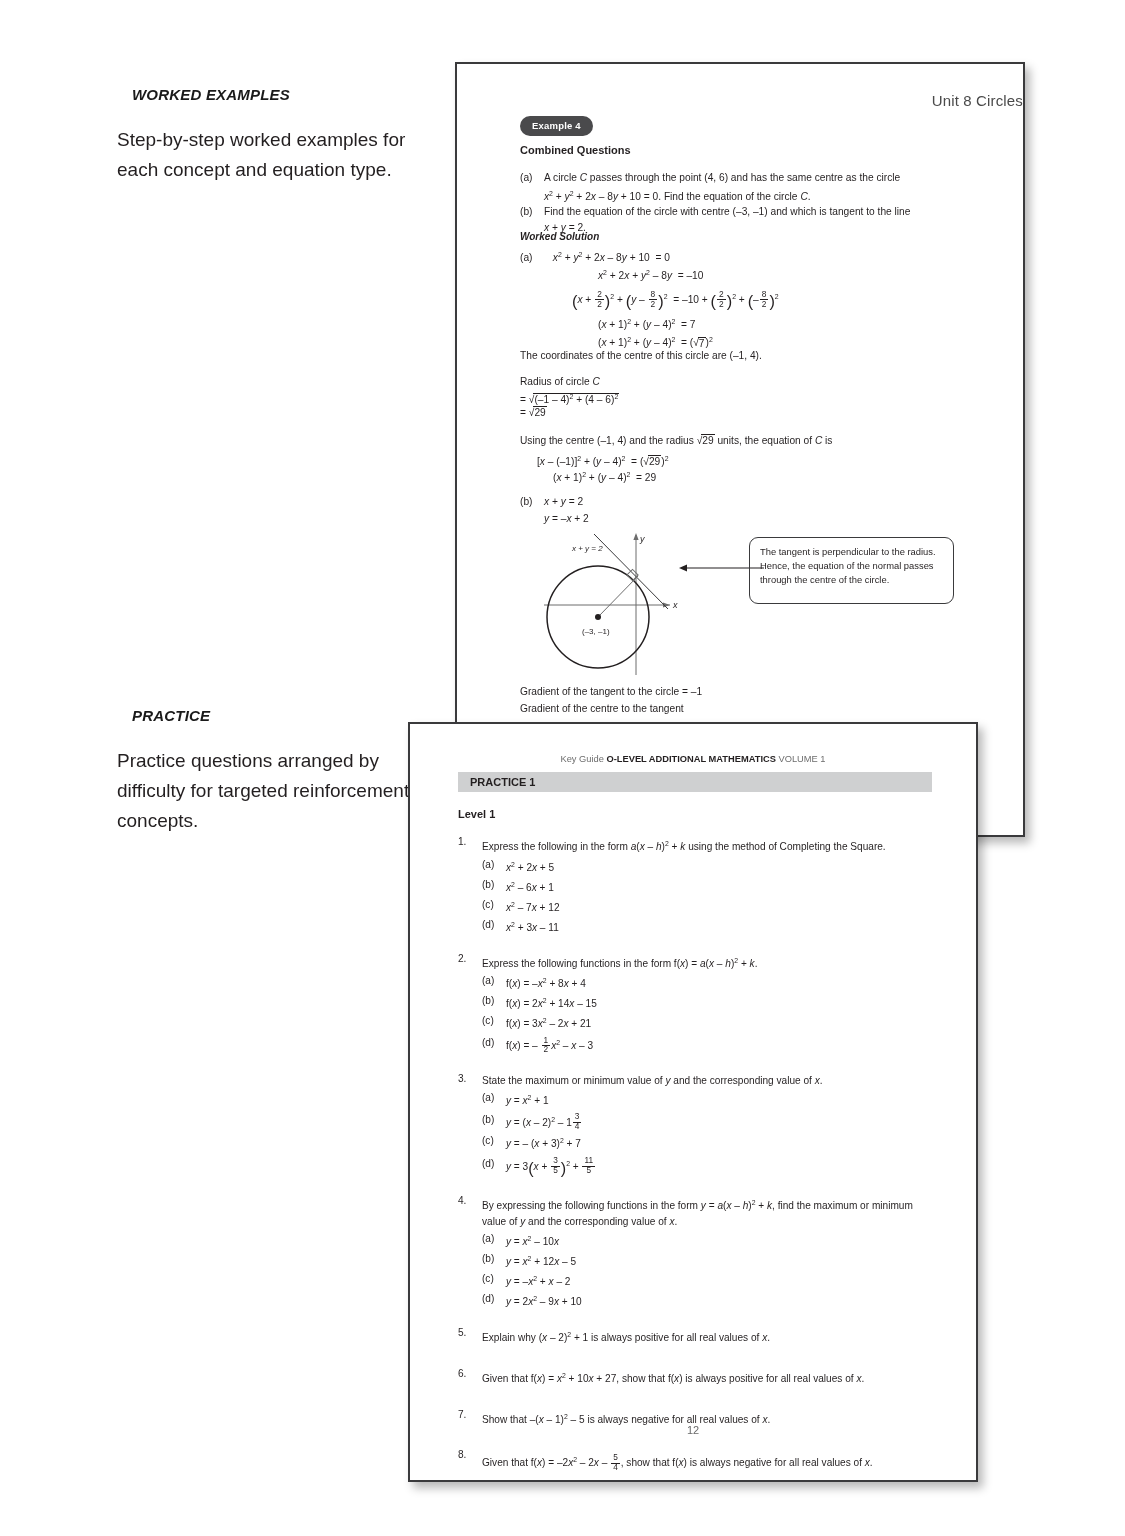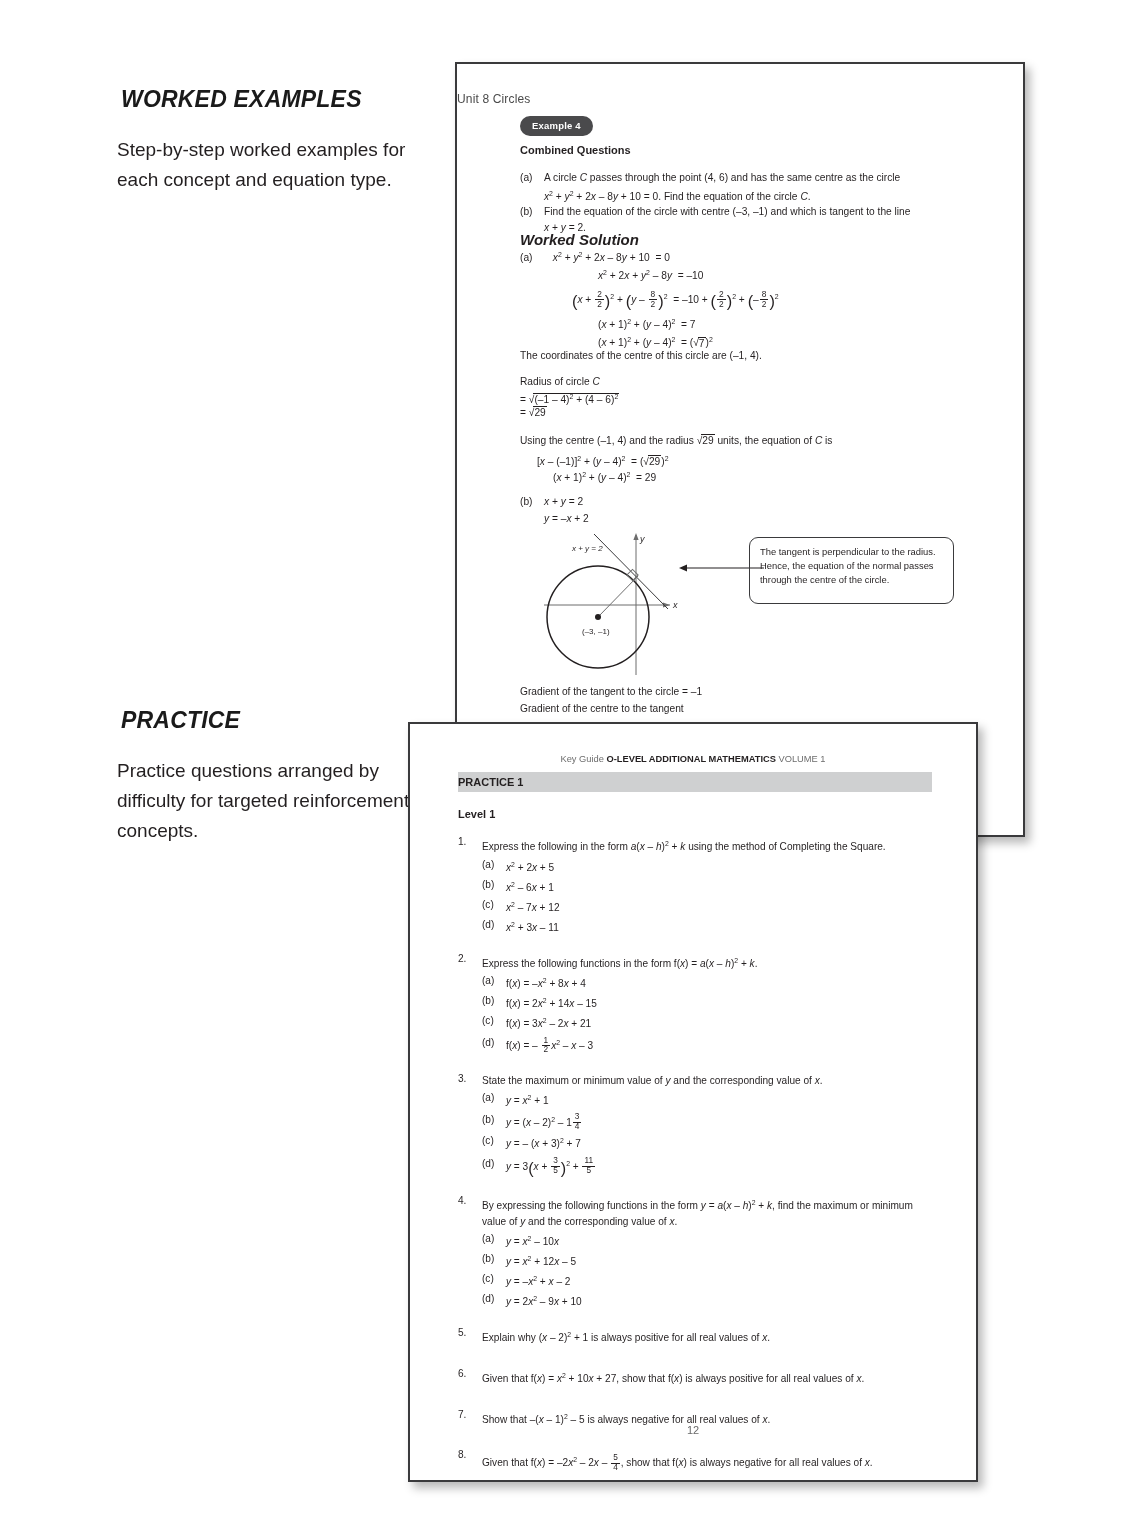--- a/index.html
+++ b/index.html
@@ -9,58 +9,58 @@
     font-family:"Liberation Sans", sans-serif;
     color:#231f20;
     position:relative;
     overflow:hidden;
   }
   .stage{position:absolute;inset:0;}
 
   
   .annot{position:absolute;left:117px;width:320px;}
   .annot-title{
-    font-size:23px;font-weight:bold;font-style:italic;
-    letter-spacing:.2px;color:#1a1a1a;margin:0 0 22px 4px;
+    font-size:15px;font-weight:bold;font-style:italic;
+    letter-spacing:.2px;color:#1a1a1a;margin:0 0 22px 15px;
   }
   .annot-body{
     font-size:19px;line-height:30px;color:#231f20;font-weight:400;
   }
 
   
   .sheet{
     position:absolute;background:#fff;
     border:2px solid #3a3a3c;
     box-shadow:5px 6px 9px rgba(0,0,0,.28);
     box-sizing:border-box;
   }
   #page1{left:455px;top:62px;width:570px;height:775px;z-index:1;}
   #page2{left:408px;top:722px;width:570px;height:760px;z-index:2;}
 
   .page-inner{position:absolute;inset:0;}
 
   
   .running-head{
-    position:absolute;top:28px;left:0;right:0;text-align:left;
-    font-size:12px;color:#4a4a4a;letter-spacing:.15px;
+    position:absolute;top:28px;left:0;right:0;text-align:right;
+    font-size:15px;color:#4a4a4a;letter-spacing:.15px;
   }
   .badge{
     position:absolute;left:63px;top:52px;
     background:#4a4a4c;color:#fff;border-radius:10px;
     font-size:9.5px;font-weight:bold;padding:4px 12px 5px 12px;
     letter-spacing:.2px;
   }
   .sub-head{
     position:absolute;left:63px;top:80px;font-size:11px;font-weight:bold;
   }
   .qblock{position:absolute;left:63px;top:106px;width:455px;font-size:10.2px;line-height:15.5px;}
   .qrow{display:flex;}
   .qlabel{width:24px;flex:none;}
   .qtext{flex:1;}
-  .ws-title{position:absolute;left:63px;top:167px;font-size:15px;font-weight:bold;font-style:italic;}
+  .ws-title{position:absolute;left:63px;top:167px;font-size:10px;font-weight:bold;font-style:italic;}
 
   .sol{position:absolute;left:63px;top:183px;width:460px;font-size:10.2px;}
   .sol-line{white-space:nowrap;line-height:15px;}
   .indent3{padding-left:78px;}
   .indent4{padding-left:52px;}
 
   .frac{display:inline-flex;flex-direction:column;vertical-align:middle;
         text-align:center;font-size:.82em;line-height:1.06;margin:0 1px;position:relative;top:-1px;}
   .frac .num{border-bottom:1px solid #231f20;padding:0 2px;}
   .frac .den{padding:0 2px;}
@@ -80,21 +80,21 @@
   .callout-arrow{position:absolute;left:222px;top:495px;width:85px;height:10px;}
 
   
   .p2head{
     position:absolute;top:30px;left:0;right:0;text-align:center;font-size:9.3px;color:#6d6d6d;
   }
   .p2head b{color:#231f20;margin-top:14px;}
   .practice-bar{
     position:absolute;left:48px;top:48px;width:474px;height:20px;
     background:#cfd0d1;font-size:11px;font-weight:bold;color:#231f20;
-    display:flex;align-items:center;padding-left:0;box-sizing:border-box;
+    display:flex;align-items:center;padding-left:12px;box-sizing:border-box;
   }
   .level{position:absolute;left:48px;top:84px;font-size:11px;font-weight:bold;}
   .plist{position:absolute;left:48px;top:112px;width:478px;font-size:10.1px;}
   .pitem{display:flex;margin-bottom:0px;}
   .pnum{width:24px;flex:none;}
   .ptext{flex:1;line-height:15.4px;}
   .subs{margin-top:2px;}
   .subrow{display:flex;line-height:16.6px;}
   .sublab{width:24px;flex:none;}
   .pgnum{position:absolute;left:0;right:0;top:700px;text-align:center;font-size:11px;color:#6a6a6a;}

